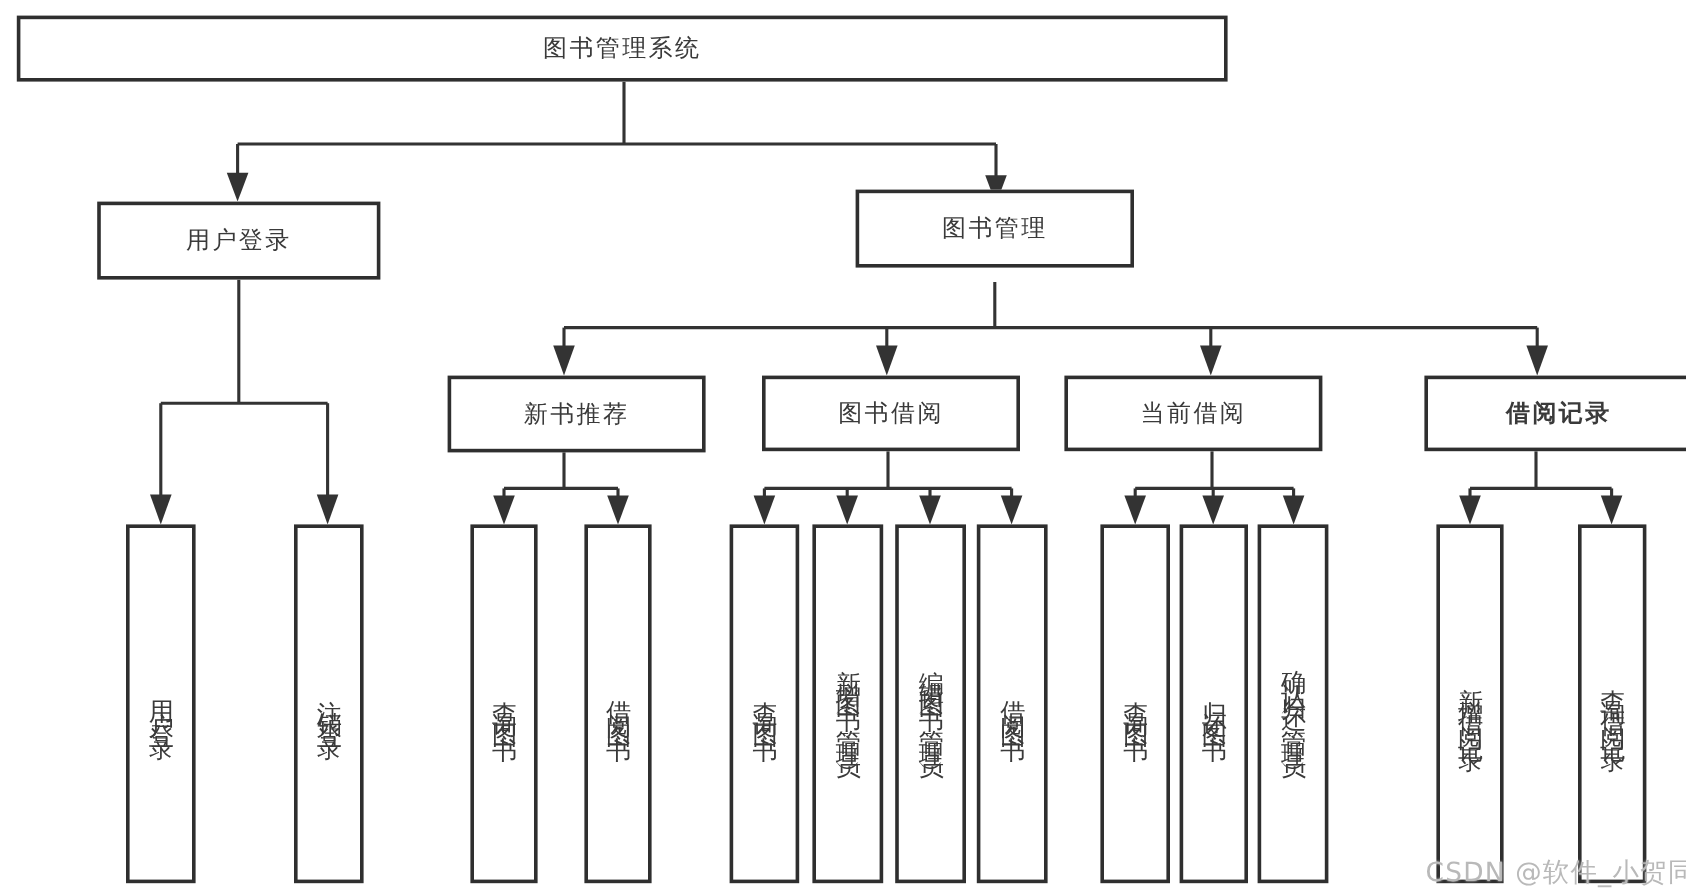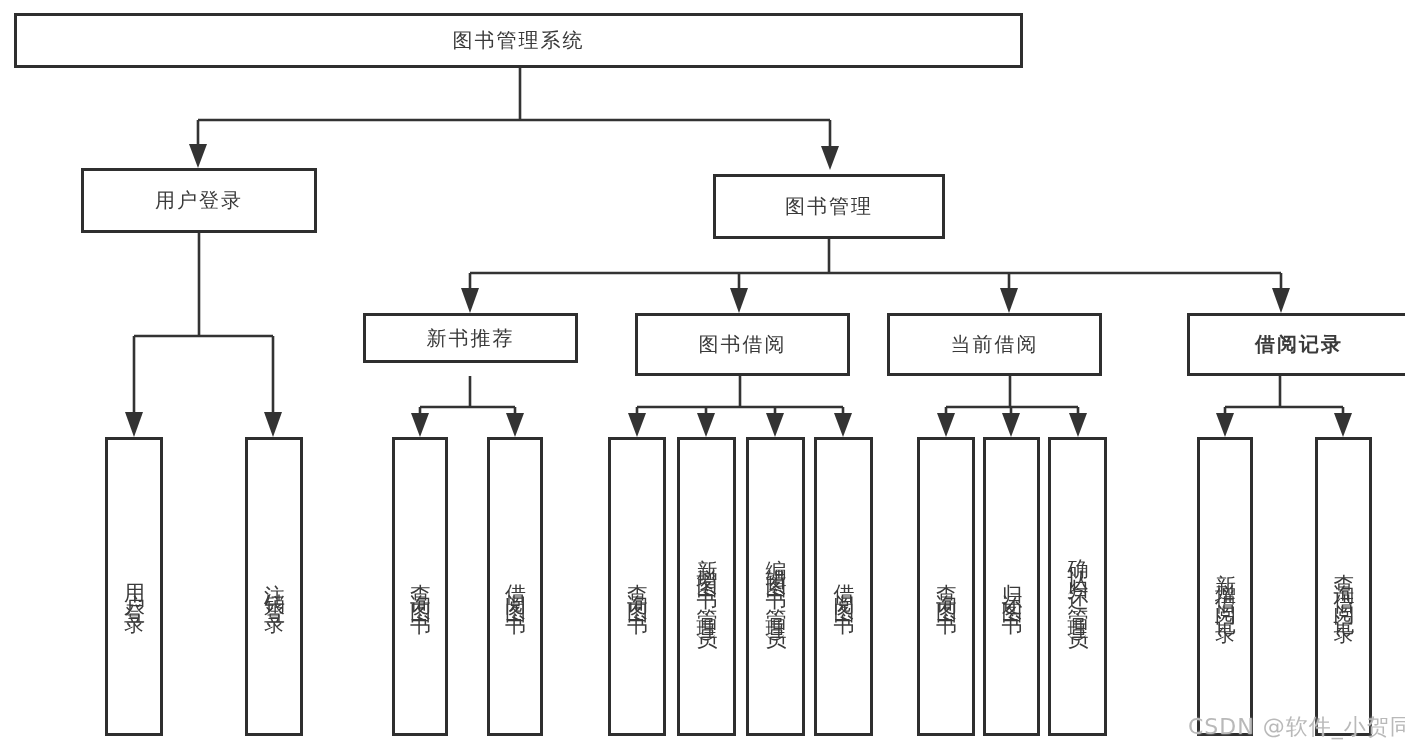--- a/index.html
+++ b/index.html
@@ -128,23 +128,23 @@
     <path class="ln" d="M1225,407 H1343"></path>
     <path class="ln" d="M1225,407 V415"></path>
       <polygon class="ah" points="1216,413 1234,413 1225,437"></polygon>
     <path class="ln" d="M1343,407 V415"></path>
       <polygon class="ah" points="1334,413 1352,413 1343,437"></polygon>
   </svg>
 
   <div class="node hnode" style="left:14px; top:13px; width:1009px; height:55px;">图书管理系统</div>
 
   <div class="node hnode" style="left:81px; top:168px; width:236px; height:65px;">用户登录</div>
-  <div class="node hnode" style="left:713px; top:174px; width:232px; height:65px;">图书管理</div>
+  <div class="node hnode" style="left:713px; top:158px; width:232px; height:65px;">图书管理</div>
 
-  <div class="node hnode" style="left:363px; top:313px; width:215px; height:50px;">新书推荐</div>
+  <div class="node hnode" style="left:373px; top:313px; width:215px; height:64px;">新书推荐</div>
   <div class="node hnode" style="left:635px; top:313px; width:215px; height:63px;">图书借阅</div>
   <div class="node hnode" style="left:887px; top:313px; width:215px; height:63px;">当前借阅</div>
   <div class="node hnode" style="left:1187px; top:313px; width:224px; height:63px;font-weight:bold;">借阅记录</div>
 
   <div class="node vnode" style="left:105px; top:437px; width:58px; height:299px;">
     <span>用户登录</span>
     </div>
   <div class="node vnode" style="left:245px; top:437px; width:58px; height:299px;">
     <span>注销登录</span>
     </div>

